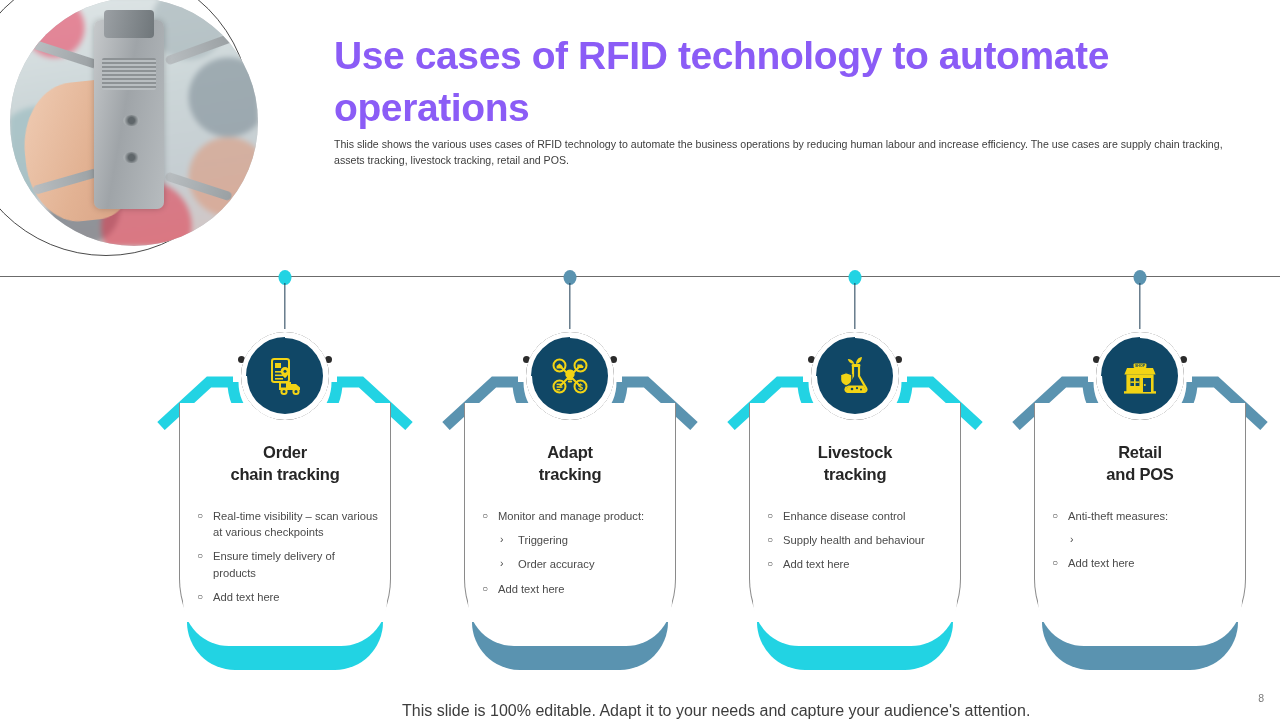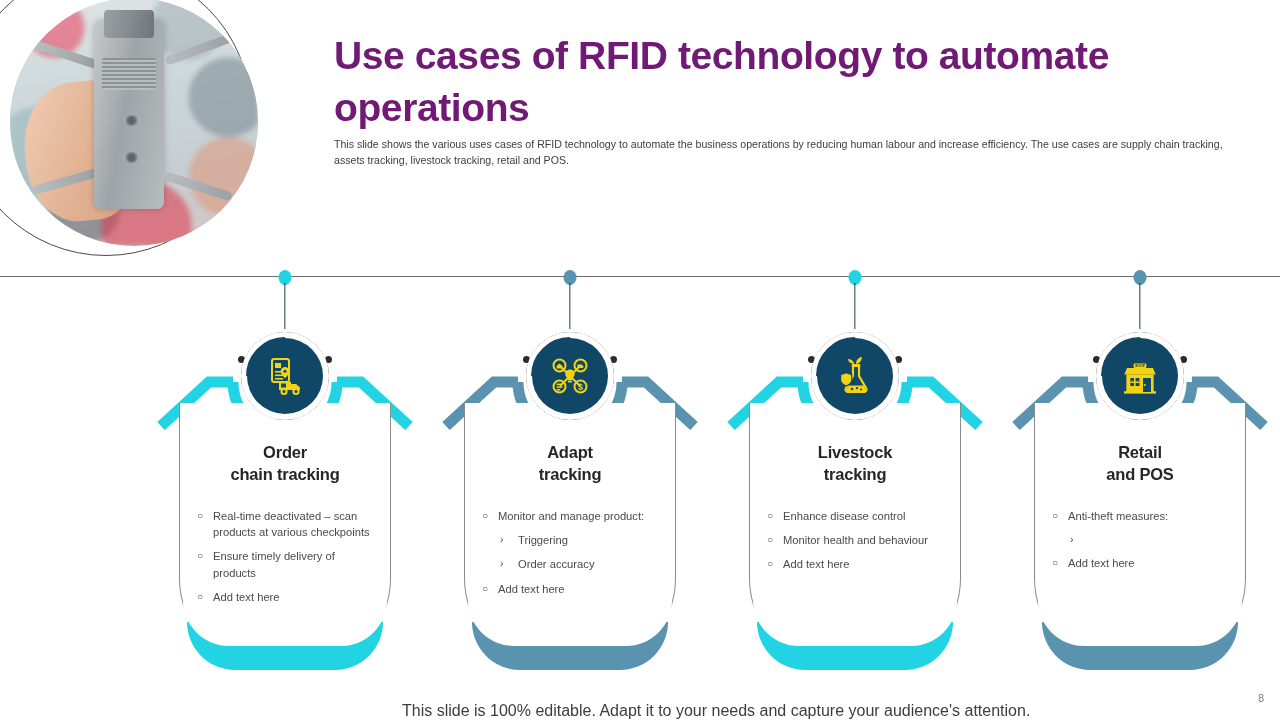--- a/index.html
+++ b/index.html
@@ -63,21 +63,21 @@
   .a4 { left:62%; top:74%; width:28%; transform:rotate(18deg); }
   .ph-top {
     position:absolute; left:38%; top:5%; width:20%; height:11%;
     background:linear-gradient(100deg,#9ba0a4,#6f767a); border-radius:4px;
   }
 
   
   .title {
     position:absolute; left:334px; top:30px; width:880px;
     font-size:39px; font-weight:700; line-height:1.33;
-    color:#701a75; letter-spacing:-.4px;
+    color:#8b5cf6; letter-spacing:-.4px;
   }
   .subtitle {
     position:absolute; left:334px; top:136px; width:895px;
     font-size:10.6px; line-height:1.55; color:#3d3d3d;
   }
 
   
   .tl-line {
     position:absolute; left:0; top:276px; width:1280px; height:1.4px;
     background:#6b6b6b;
@@ -232,21 +232,21 @@
 
     <div class="card-title">
       <span>Order</span><br>
       <span>chain tracking</span>
     </div>
 
     <div class="bullets">
 
     <div class="b1">
       <span class="mk">○</span>
-      <span class="b-txt">Real-time deactivated – scan products at various  checkpoints</span>
+      <span class="b-txt">Real-time visibility – scan various at various  checkpoints</span>
     </div>
     <div class="b1">
       <span class="mk">○</span>
       <span class="b-txt">Ensure timely delivery of products</span>
     </div>
     <div class="b1">
       <span class="mk">○</span>
       <span class="b-txt">Add text here</span>
     </div>
     </div>
@@ -357,21 +357,21 @@
     </div>
 
     <div class="bullets">
 
     <div class="b1">
       <span class="mk">○</span>
       <span class="b-txt">Enhance disease control</span>
     </div>
     <div class="b1">
       <span class="mk">○</span>
-      <span class="b-txt">Monitor health and behaviour</span>
+      <span class="b-txt">Supply health and behaviour</span>
     </div>
     <div class="b1">
       <span class="mk">○</span>
       <span class="b-txt">Add text here</span>
     </div>
     </div>
     </div>
     <div class="card" style="left: 1034px;">
     <div class="ribbon">
       <svg width="264" height="100" viewBox="0 0 264 100">

